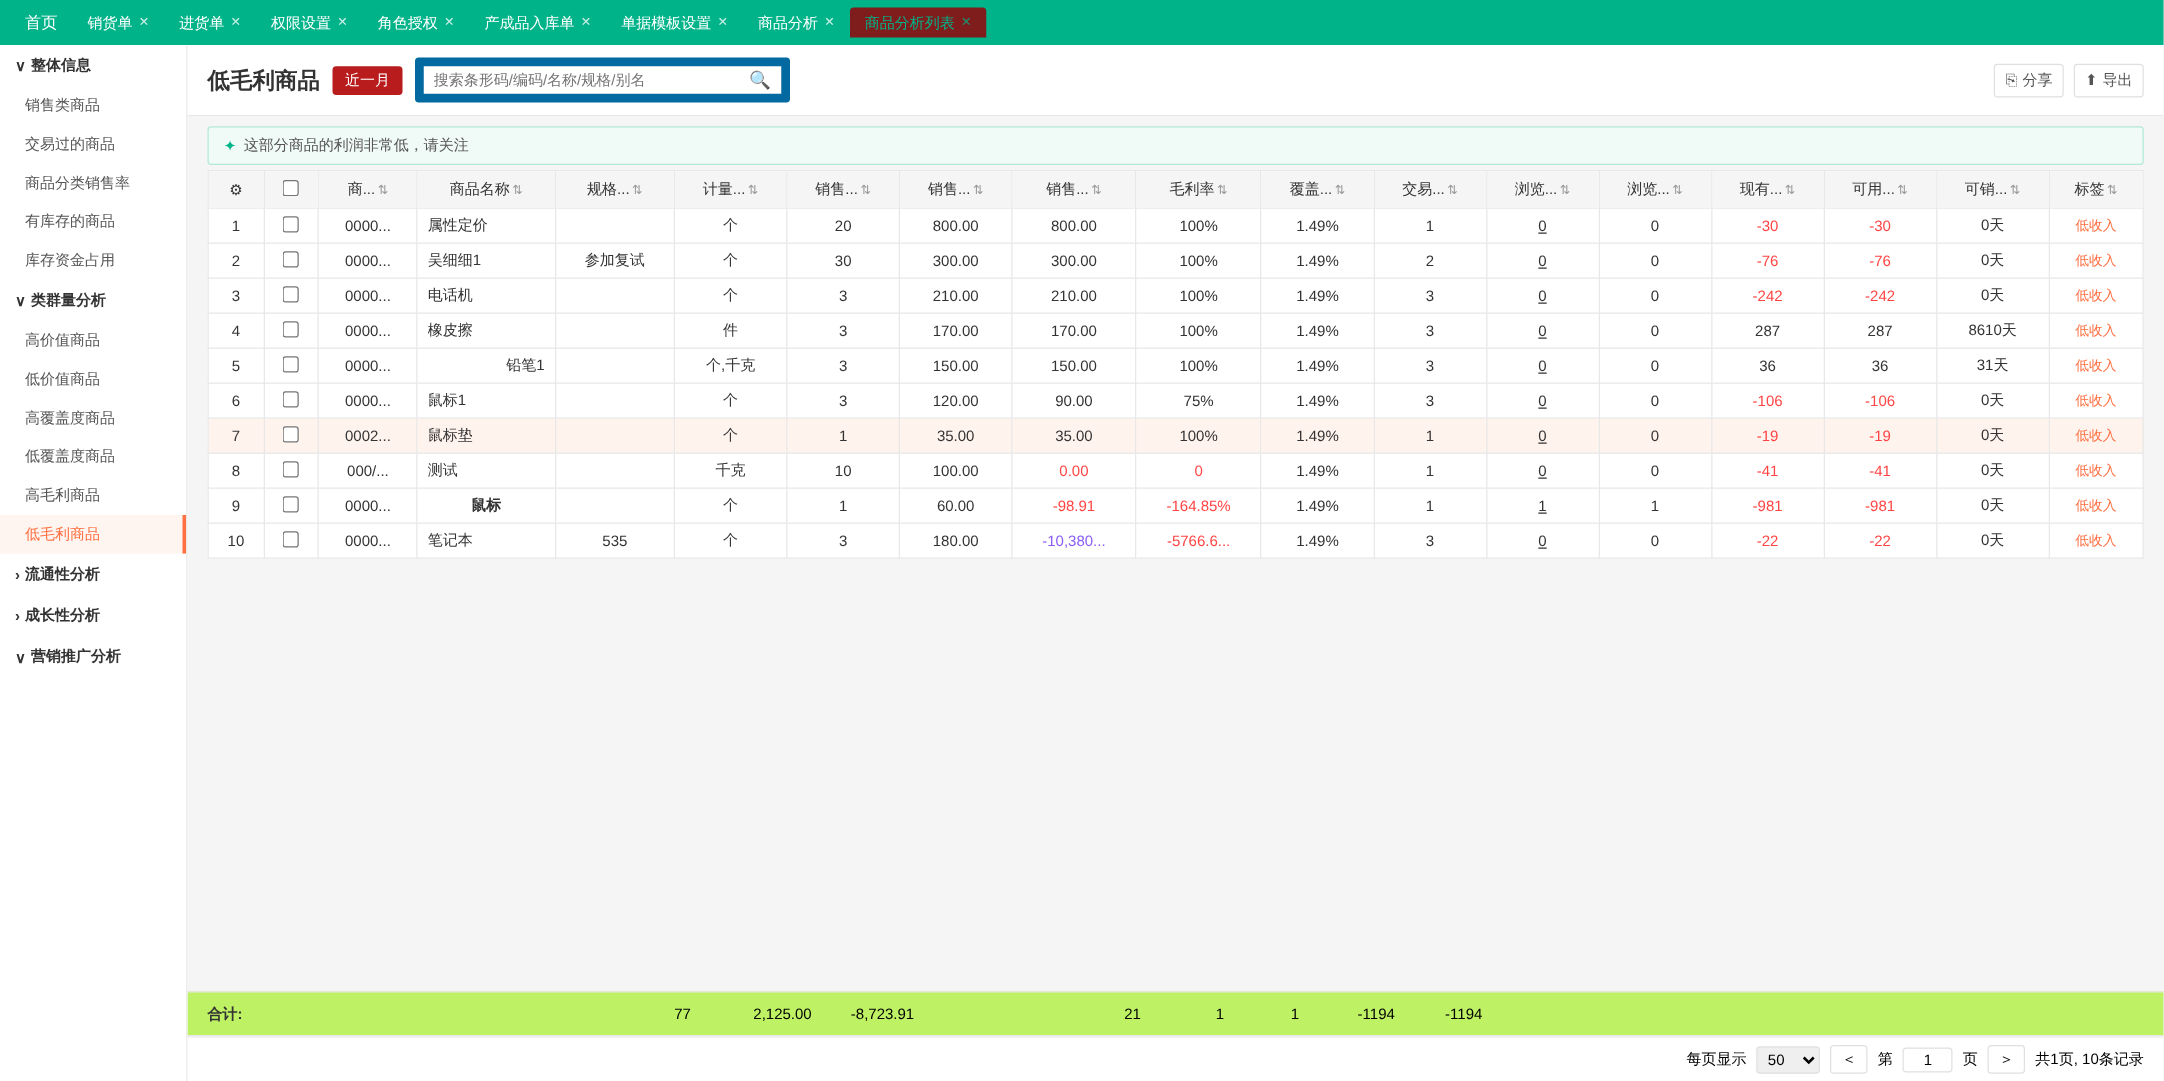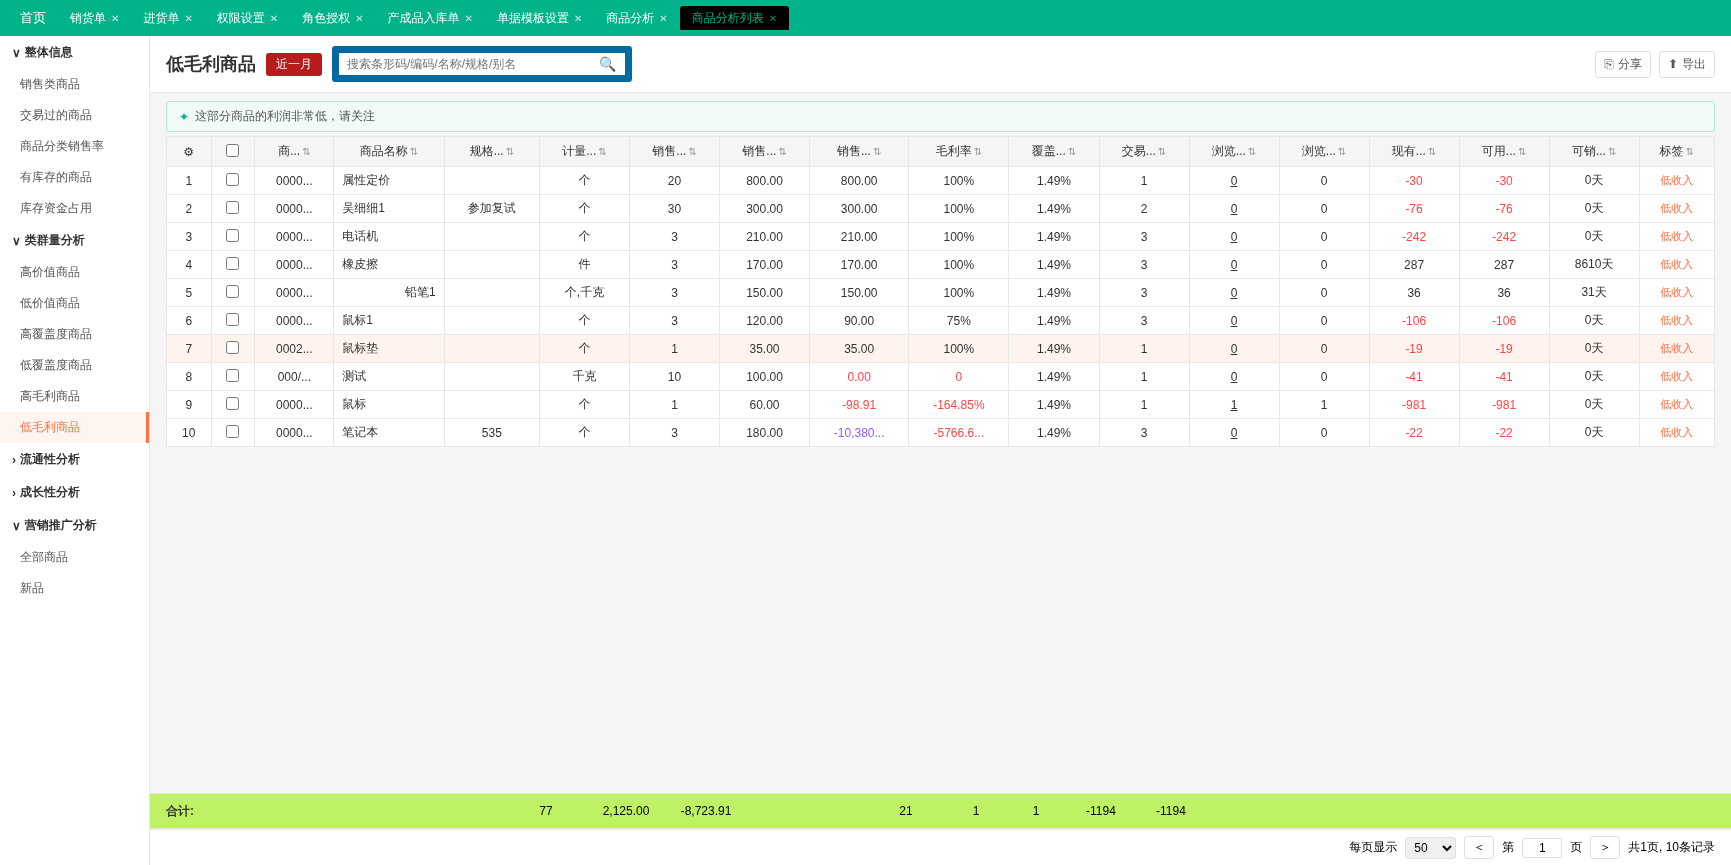--- a/index.html
+++ b/index.html
@@ -17,21 +17,21 @@
     .nav-item {
       padding: 0 12px;
       height: 24px;
       display: flex;
       align-items: center;
       cursor: pointer;
       white-space: nowrap;
       font-size: 13px;
       color: #fff;
     }
-    .nav-item.active { background: #000000; color: #00b389; border-radius: 3px 3px 0 0; }
+    .nav-item.active { background: #7f1d1d; color: #00b389; border-radius: 3px 3px 0 0; }
     .nav-item .close-x { margin-left: 5px; font-size: 10px; opacity: 0.8; }
 
     
     .main-layout {
       display: flex;
       height: calc(100vh - 36px);
     }
 
     
     .sidebar {
@@ -301,24 +301,20 @@
     </div>
 
     <div class="sidebar-group-header">
       <span>›</span>
       <span>成长性分析</span>
     </div>
 
     <div class="sidebar-group-header">
       <span>∨</span>
       <span>营销推广分析</span>
-    </div>
-    <div>
-      <div class="sidebar-item">全部商品</div>
-      <div class="sidebar-item">新品</div>
     </div>
   </aside>
 
   <div class="content-area">
 
     <div class="content-header">
       <span class="page-title">低毛利商品</span>
       <button class="date-btn">近一月</button>
       <div class="search-box">
         <input type="text" placeholder="搜索条形码/编码/名称/规格/别名" style="">
@@ -527,21 +523,21 @@
       <td>0</td>
       <td style="color:#ff4444">-41</td>
       <td style="color:#ff4444">-41</td>
       <td class="text-orange">0天</td>
       <td><span class="tag-low">低收入</span></td>
     </tr>
             <tr>
       <td>9</td>
       <td><input type="checkbox" style=""></td>
       <td>0000...</td>
-      <td style="text-align:left;cursor:pointer;color:#333;">鼠标</td>
+      <td style="text-align:center;cursor:pointer;color:#333;font-weight:bold;">鼠标</td>
       <td></td>
       <td>个</td>
       <td>1</td>
       <td>60.00</td>
       <td style="color:#ff4444">-98.91</td>
       <td style="color:#ff4444">-164.85%</td>
       <td>1.49%</td>
       <td>1</td>
       <td class="link-underline">1</td>
       <td>1</td>

